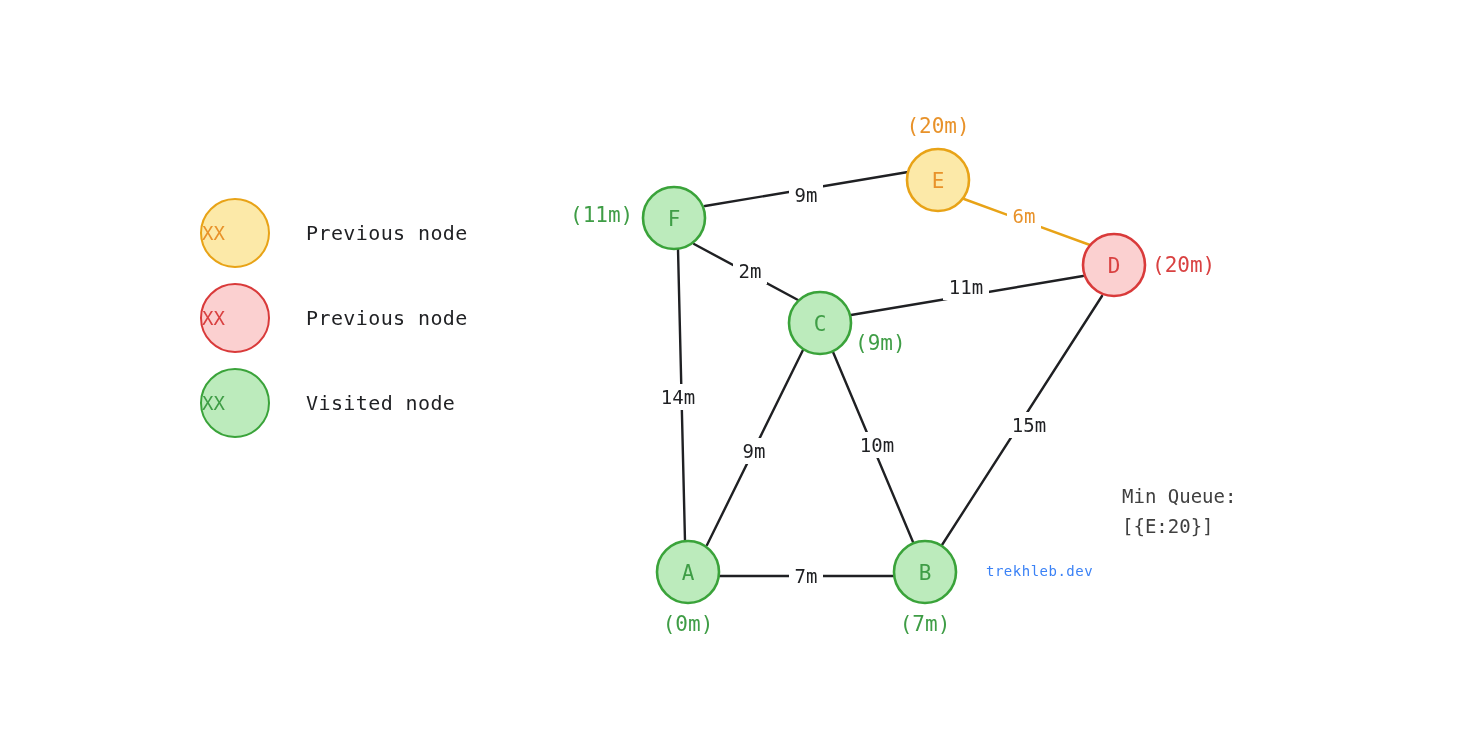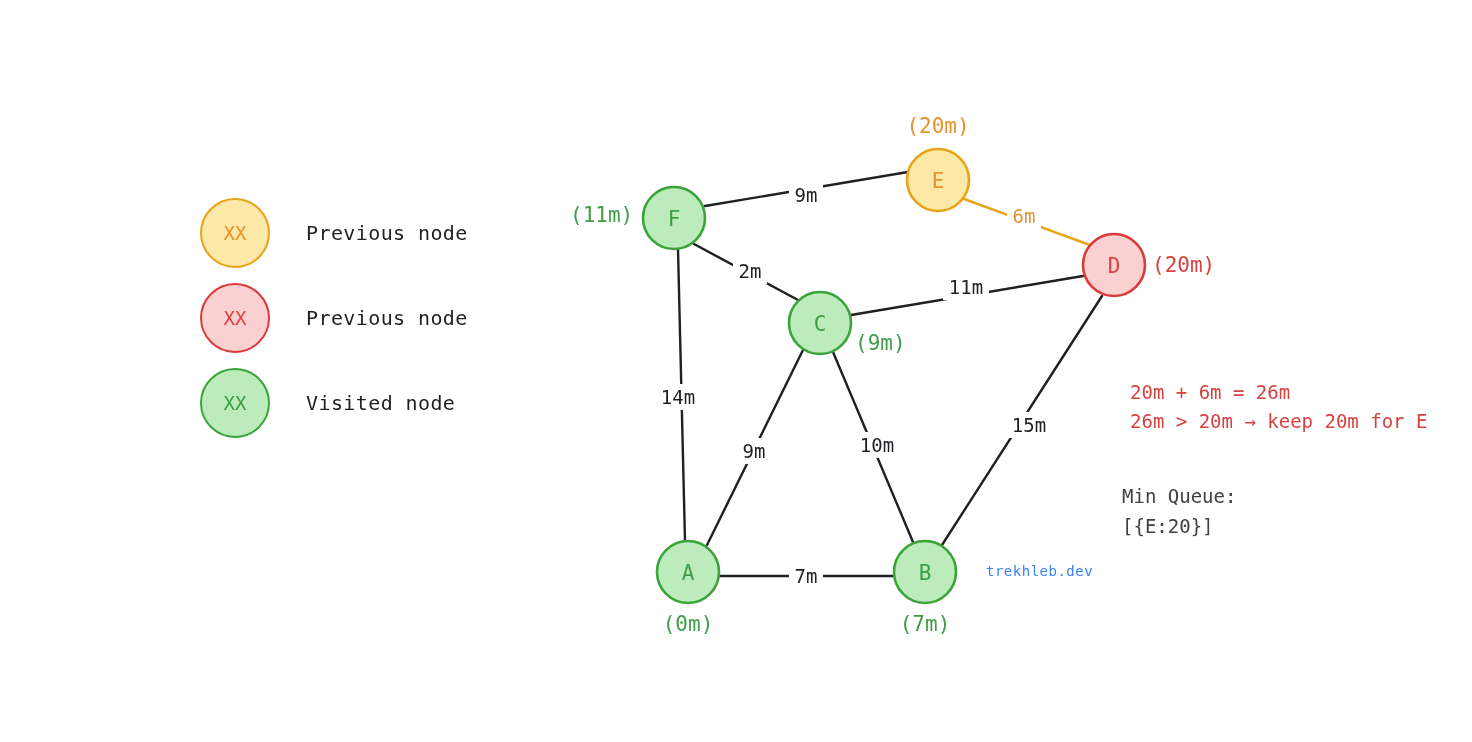--- a/index.html
+++ b/index.html
@@ -29,21 +29,21 @@
     height: 69px;
     margin-bottom: 16px;
   }
   .legend-chip {
     width: 66px;
     height: 66px;
     border-radius: 50%;
     border: 2.5px solid #000;
     display: flex;
     align-items: center;
-    justify-content: center;
+    justify-content: flex-start;
     font-size: 19px;
     font-weight: 500;
     flex: none;
   }
   .legend-label {
     margin-left: 36px;
     font-size: 20px;
     color: #1f2023;
     letter-spacing: 0.4px;
     white-space: nowrap;
@@ -217,24 +217,20 @@
         </g>
         <text x="688" y="624" text-anchor="middle" class="dist-label dist-green">(0m)</text>
         <g>
           <circle cx="925" cy="572" r="31" class="node-circle node-green"></circle>
           <text x="925" y="573" class="node-label lab-green">B</text>
         </g>
         <text x="925" y="624" text-anchor="middle" class="dist-label dist-green">(7m)</text>
       </g>
   </svg>
 
-  <div id="calc-block">
-    <div>20m + 6m = 26m</div>
-    <div>26m &gt; 20m → keep 20m for E</div>
-  </div>
 
   <div id="queue-block">
     <div>Min Queue:</div>
     <div>[{E:20}]</div>
   </div>
 
   <div id="watermark">trekhleb.dev</div>
 
 </div>
 

